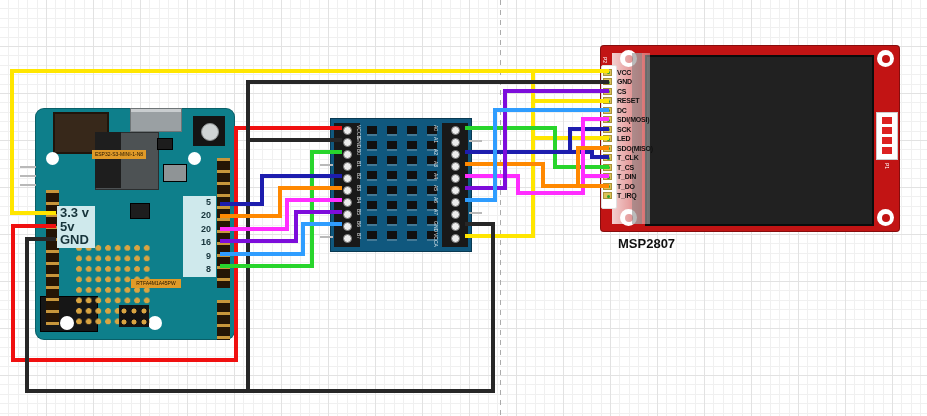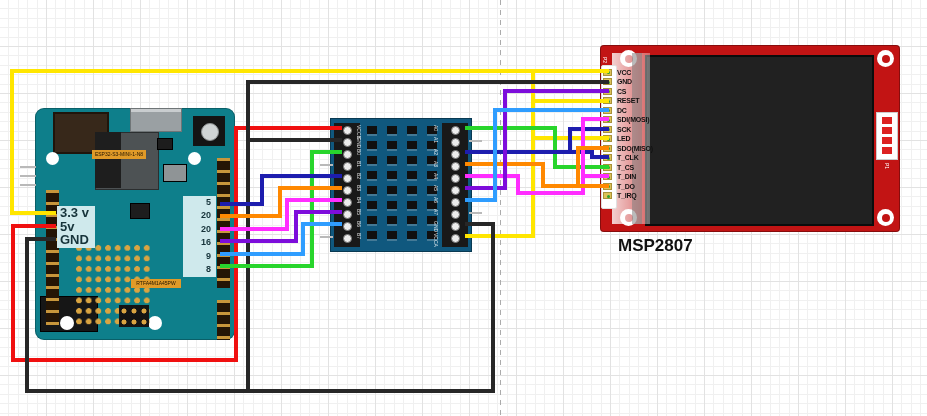--- a/index.html
+++ b/index.html
@@ -57,21 +57,21 @@
   .msp-pad .dot{position:absolute;left:2.5px;top:1.5px;width:3px;height:3px;border-radius:50%;background:#2ea02e;}
   .msp-pin-label{position:absolute;left:17px;height:9px;font-size:7px;font-weight:bold;color:#111;line-height:9px;white-space:nowrap;letter-spacing:-0.2px;}
   .msp-hole{position:absolute;width:17px;height:17px;border-radius:50%;background:#fff;}
   .msp-hole .in{position:absolute;left:4.5px;top:4.5px;width:8px;height:8px;border-radius:50%;background:#c21414;}
   #msp-conn{left:276px;top:67px;width:20px;height:46px;background:#fff;border:1px solid #ccc;}
   #msp-conn .sq{position:absolute;left:5px;width:10px;height:7px;background:#d22;}
   .port-lbl{position:absolute;color:#fff;font-size:5px;transform:rotate(90deg);transform-origin:left top;}
   
   #title{left:62px;top:50px;width:130px;text-align:center;font-size:16px;font-weight:bold;color:#111;line-height:18px;}
   #shifter-title{left:346px;top:88px;width:110px;text-align:center;font-size:14px;font-weight:bold;color:#111;}
-  #msp-title{left:618px;top:236px;font-size:17px;font-weight:bold;color:#111;}
+  #msp-title{left:618px;top:236px;font-size:13px;font-weight:bold;color:#111;}
   #wires{left:0;top:0;width:927px;height:416px;}
 </style>
 </head>
 <body>
 
 <div id="canvas">
 
   <div id="page-dash" class="abs"></div>
 
   <div id="arduino" class="abs">

